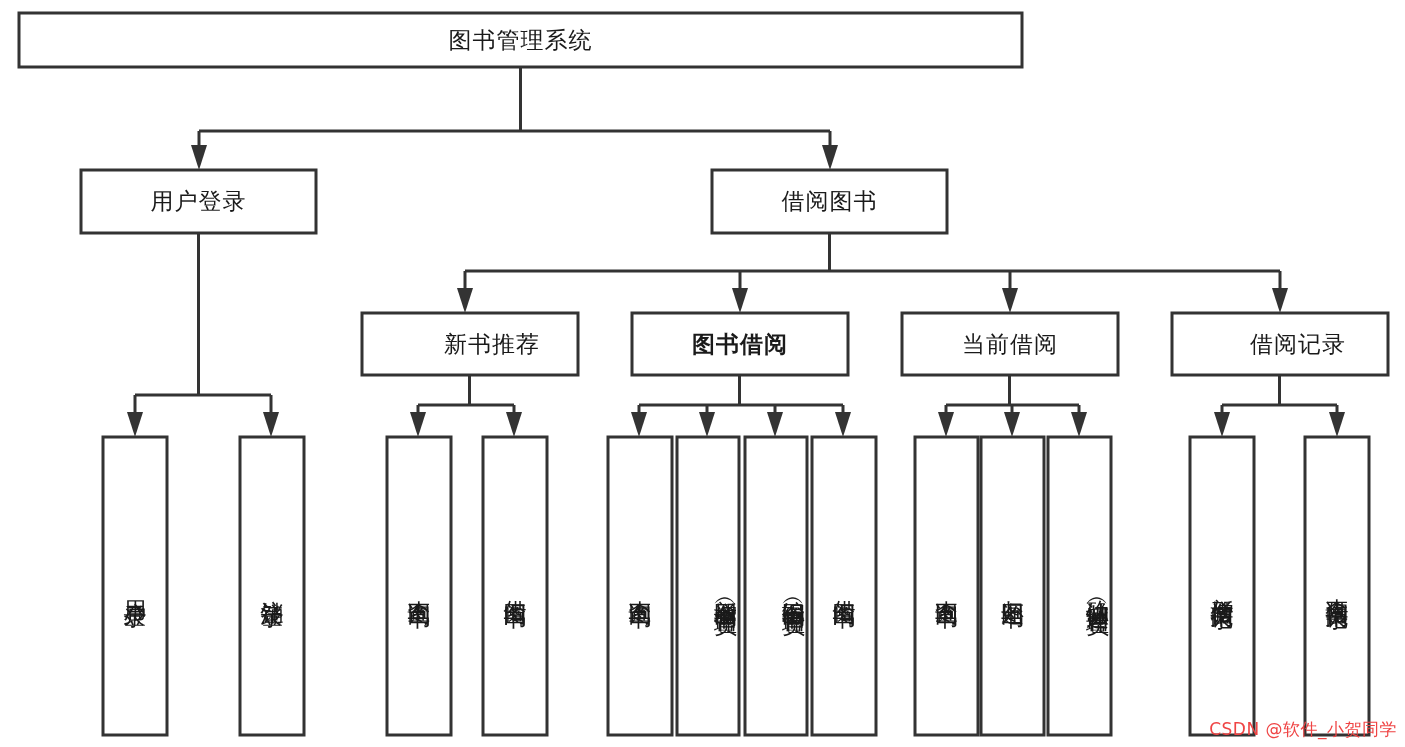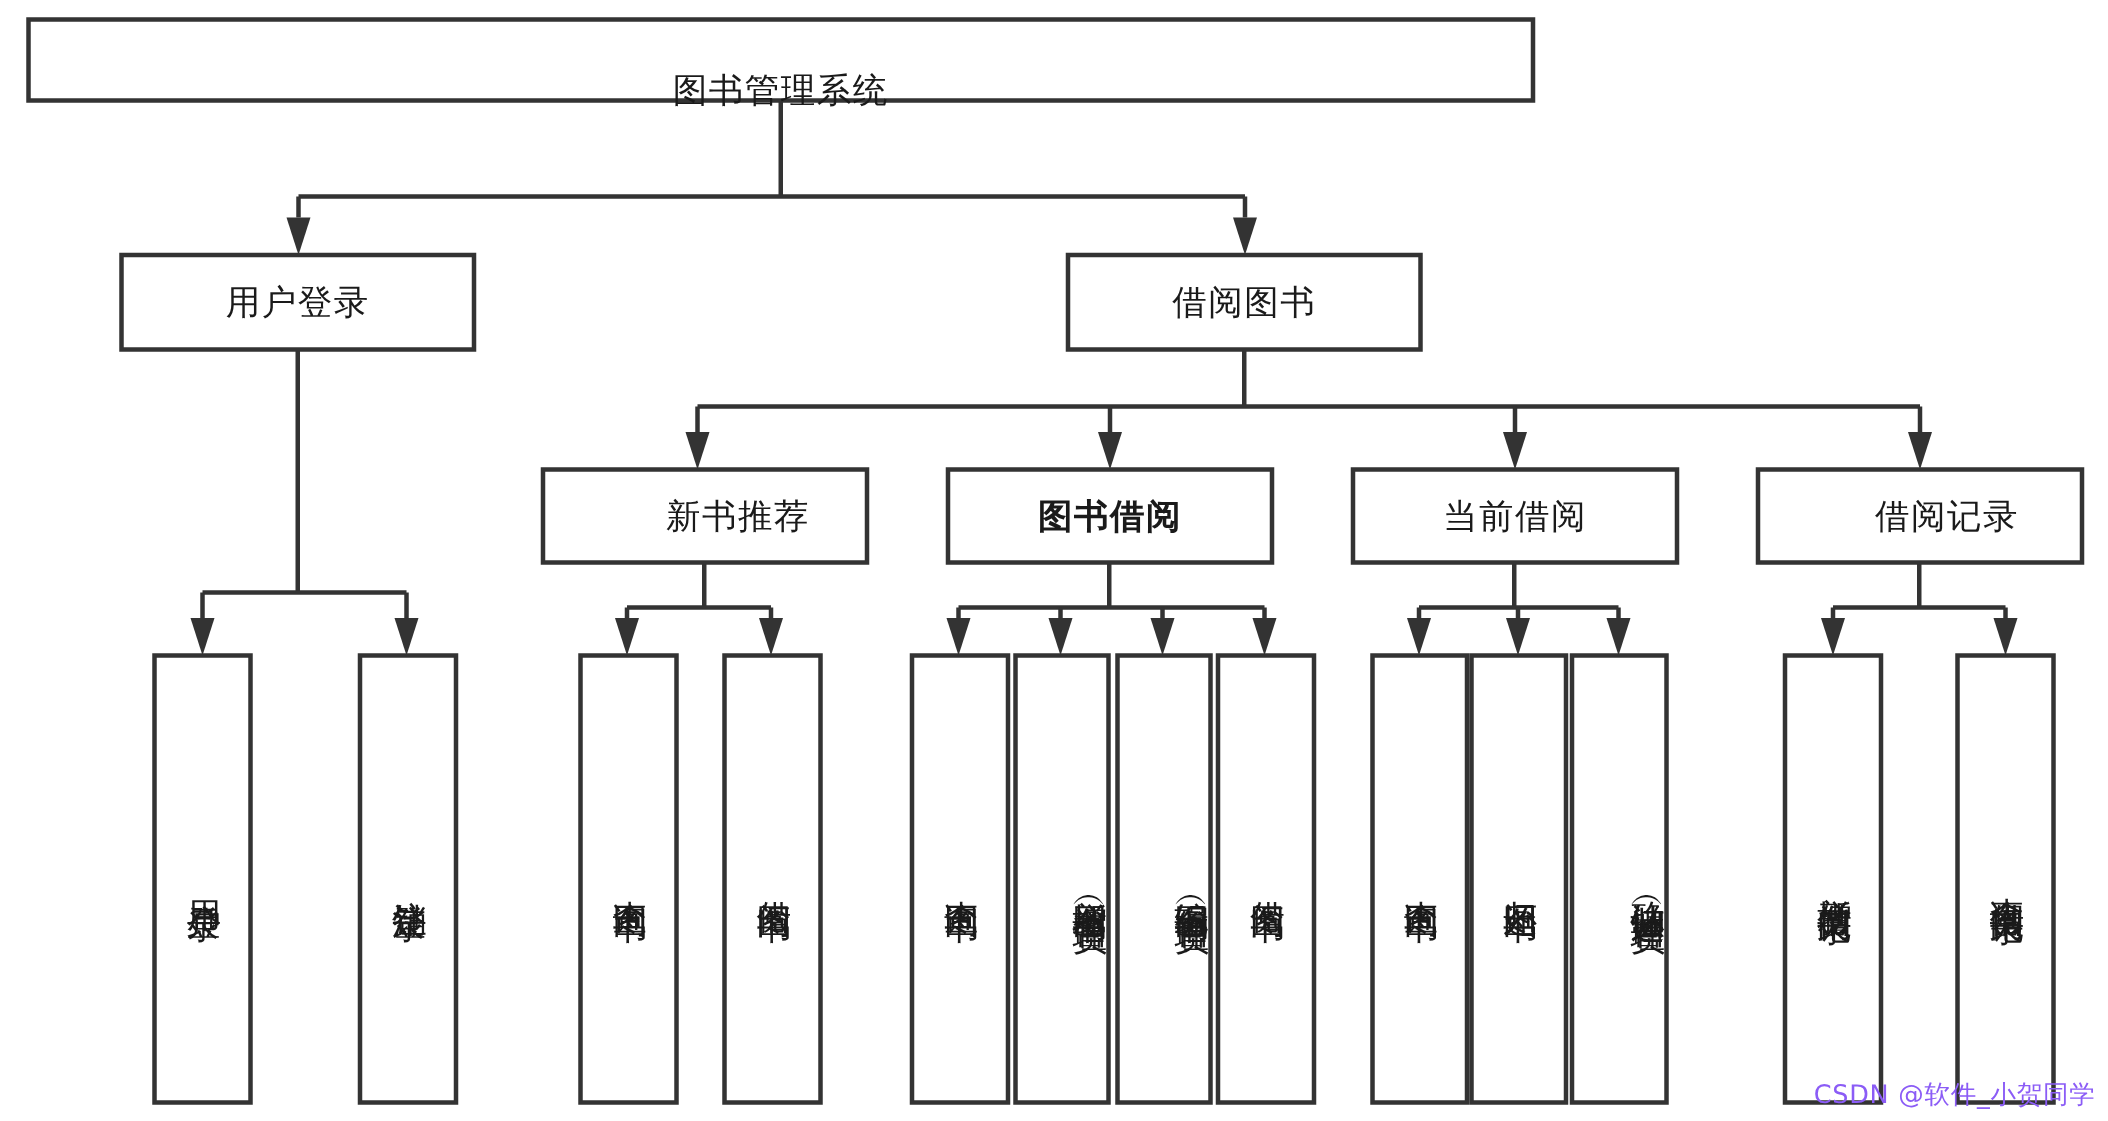--- a/index.html
+++ b/index.html
@@ -63,21 +63,21 @@
     text-orientation: upright;
     letter-spacing: 2px;
     white-space: nowrap;
     pointer-events: none;
   }
   .watermark {
     position: absolute;
     right: 8px;
     bottom: 6px;
     font-size: 17px;
-    color: #8b5cf6;
+    color: #ef4444;
     letter-spacing: 0.5px;
     white-space: nowrap;
   }
 </style>
 </head>
 <body>
 
 <div id="diagram-root">
 
   <svg class="diagram-canvas" viewBox="0 0 1405 747">
@@ -177,21 +177,21 @@
     <rect class="node-box" x="812" y="437" width="64" height="298"></rect>
 
     <rect class="node-box" x="915" y="437" width="63" height="298"></rect>
     <rect class="node-box" x="981" y="437" width="63" height="298"></rect>
     <rect class="node-box" x="1048" y="437" width="63" height="298"></rect>
 
     <rect class="node-box" x="1190" y="437" width="64" height="298"></rect>
     <rect class="node-box" x="1305" y="437" width="64" height="298"></rect>
   </svg>
 
-  <div class="node-label-h" style="left:19px;  top:13px;  width:1003px; height:54px;margin-top:20px;">图书管理系统</div>
+  <div class="node-label-h" style="left:19px;  top:13px;  width:1003px; height:54px;">图书管理系统</div>
   <div class="node-label-h" style="left:81px;  top:170px; width:235px;  height:63px;">用户登录</div>
   <div class="node-label-h" style="left:712px; top:170px; width:235px;  height:63px;">借阅图书</div>
   <div class="node-label-h" style="left:362px; top:313px; width:260px;  height:62px;">新书推荐</div>
   <div class="node-label-h" style="left:632px; top:313px; width:216px;  height:62px;font-weight:bold;">图书借阅</div>
   <div class="node-label-h" style="left:902px; top:313px; width:216px;  height:62px;">当前借阅</div>
   <div class="node-label-h" style="left:1172px;top:313px; width:252px;  height:62px;">借阅记录</div>
 
   <div class="node-label-v" style="left:103px; top:437px; width:64px; height:298px;">用户登录</div>
   <div class="node-label-v" style="left:240px; top:437px; width:64px; height:298px;">注销登录</div>
 

